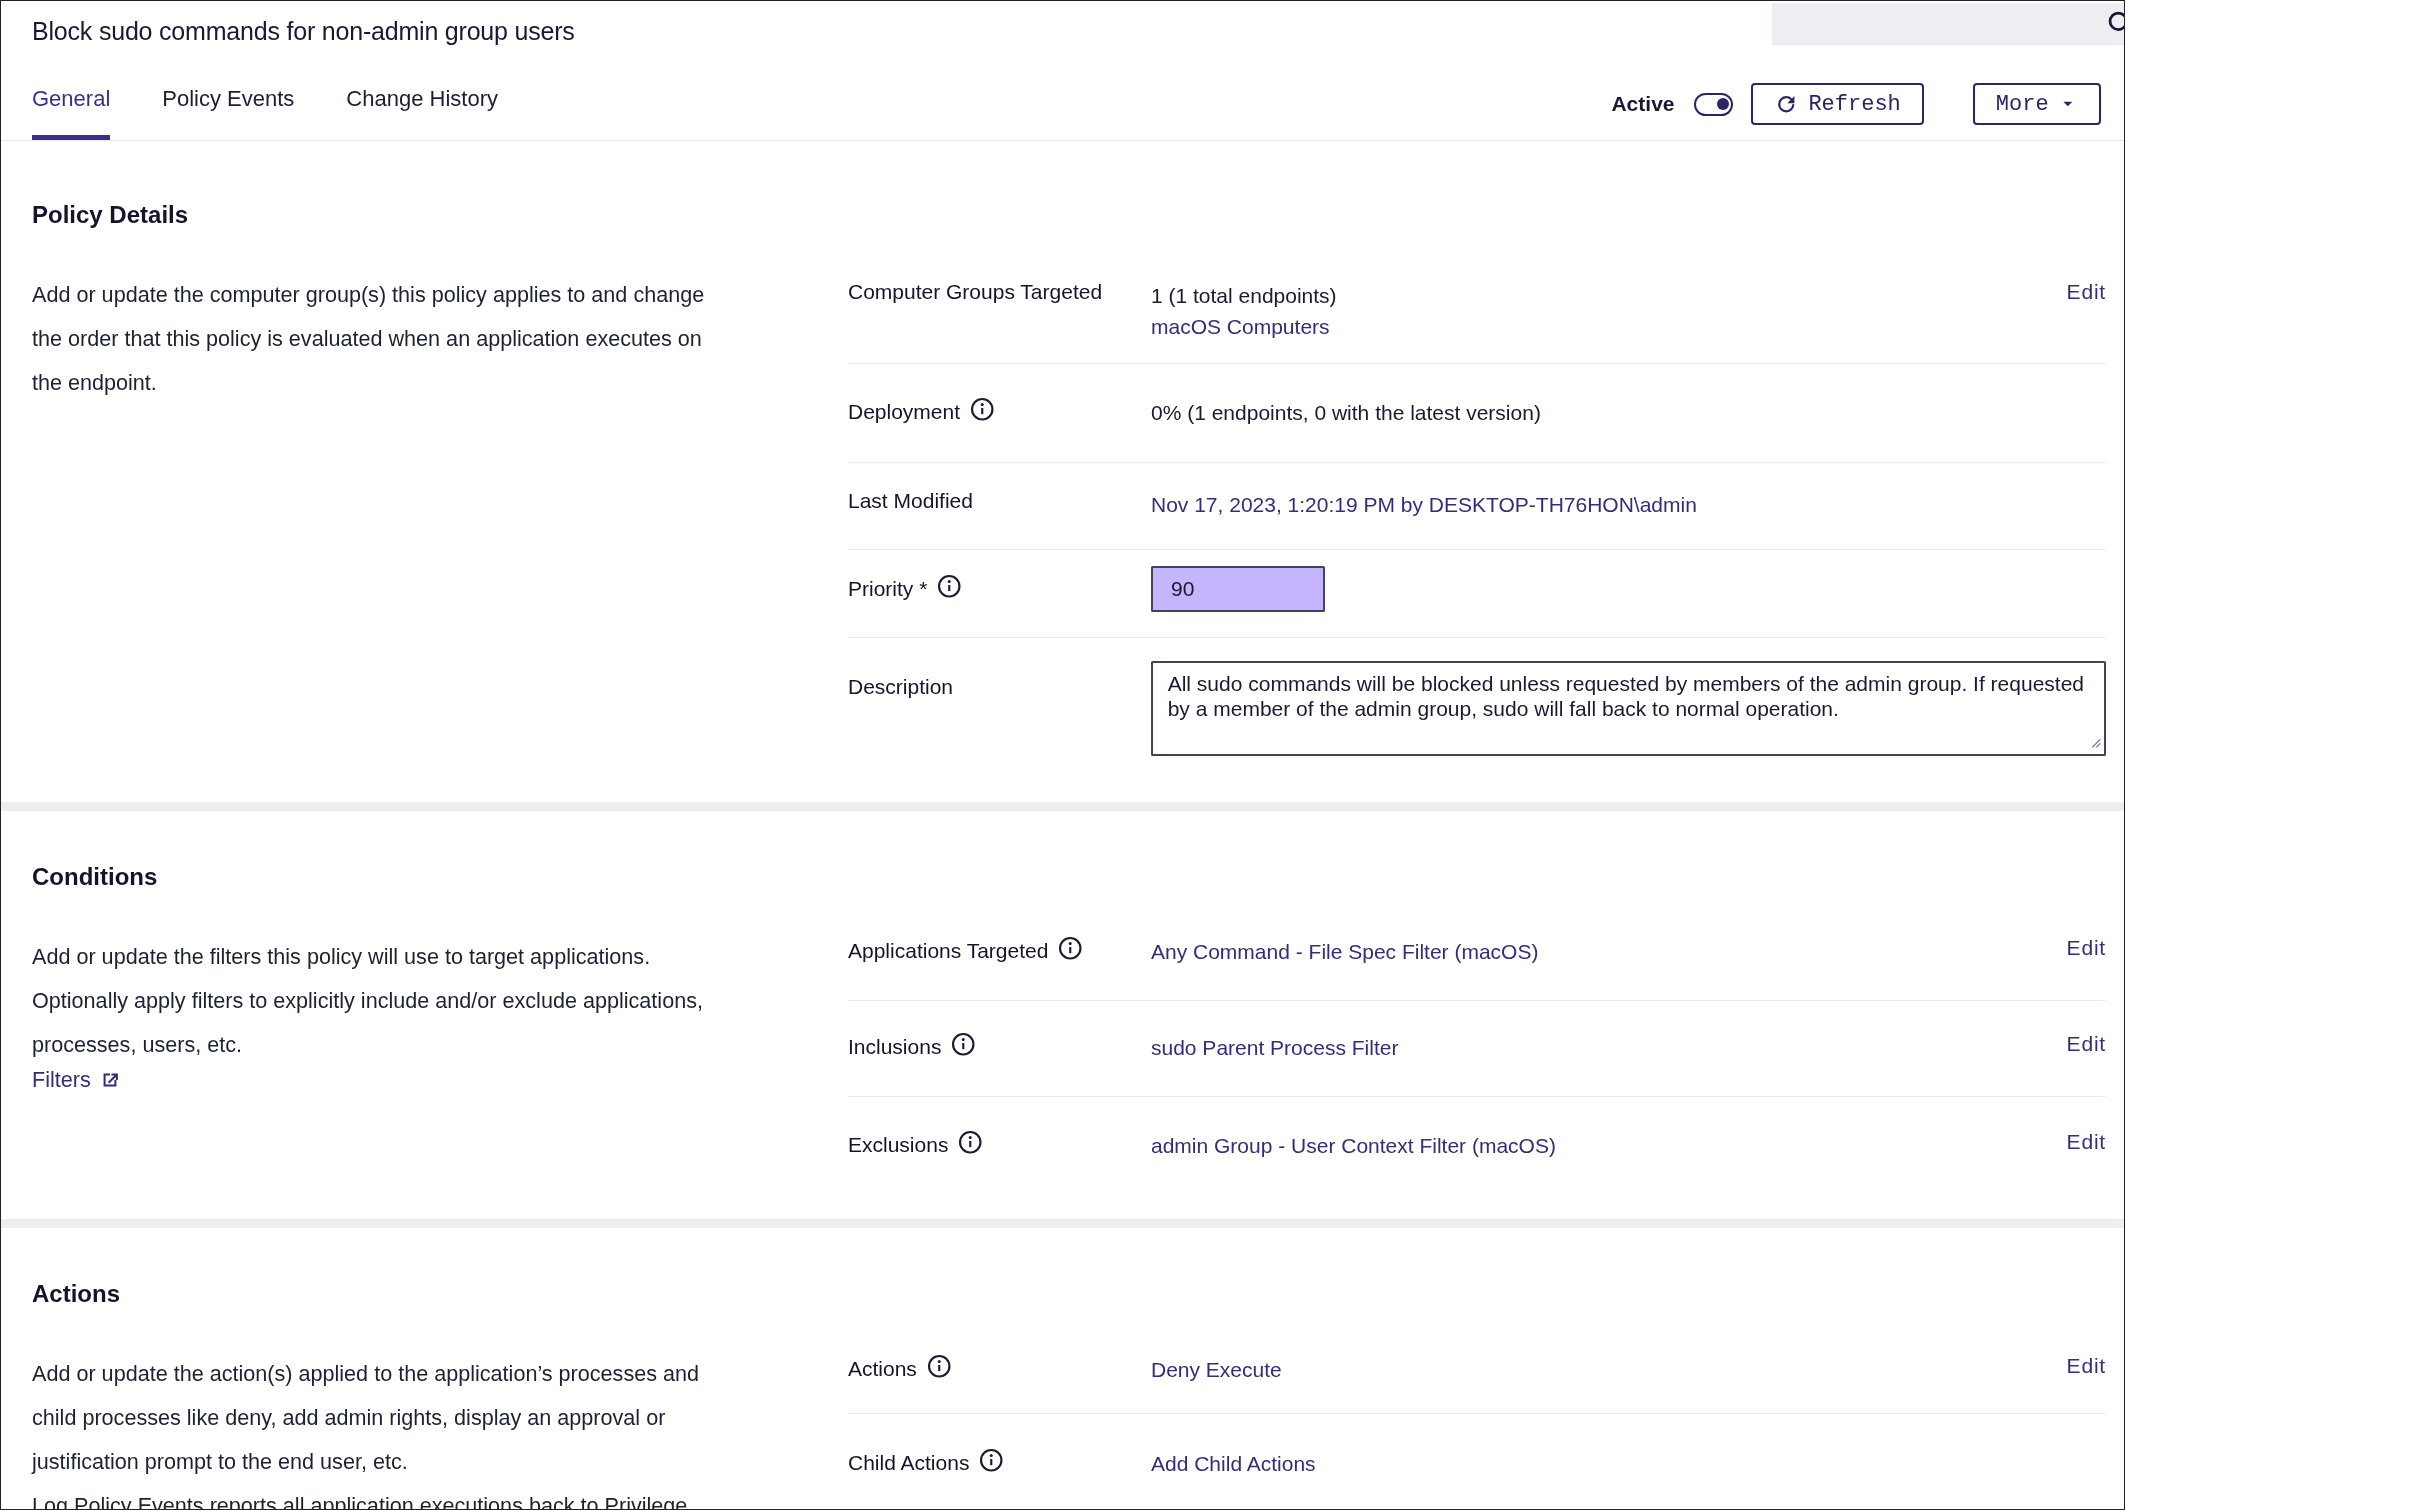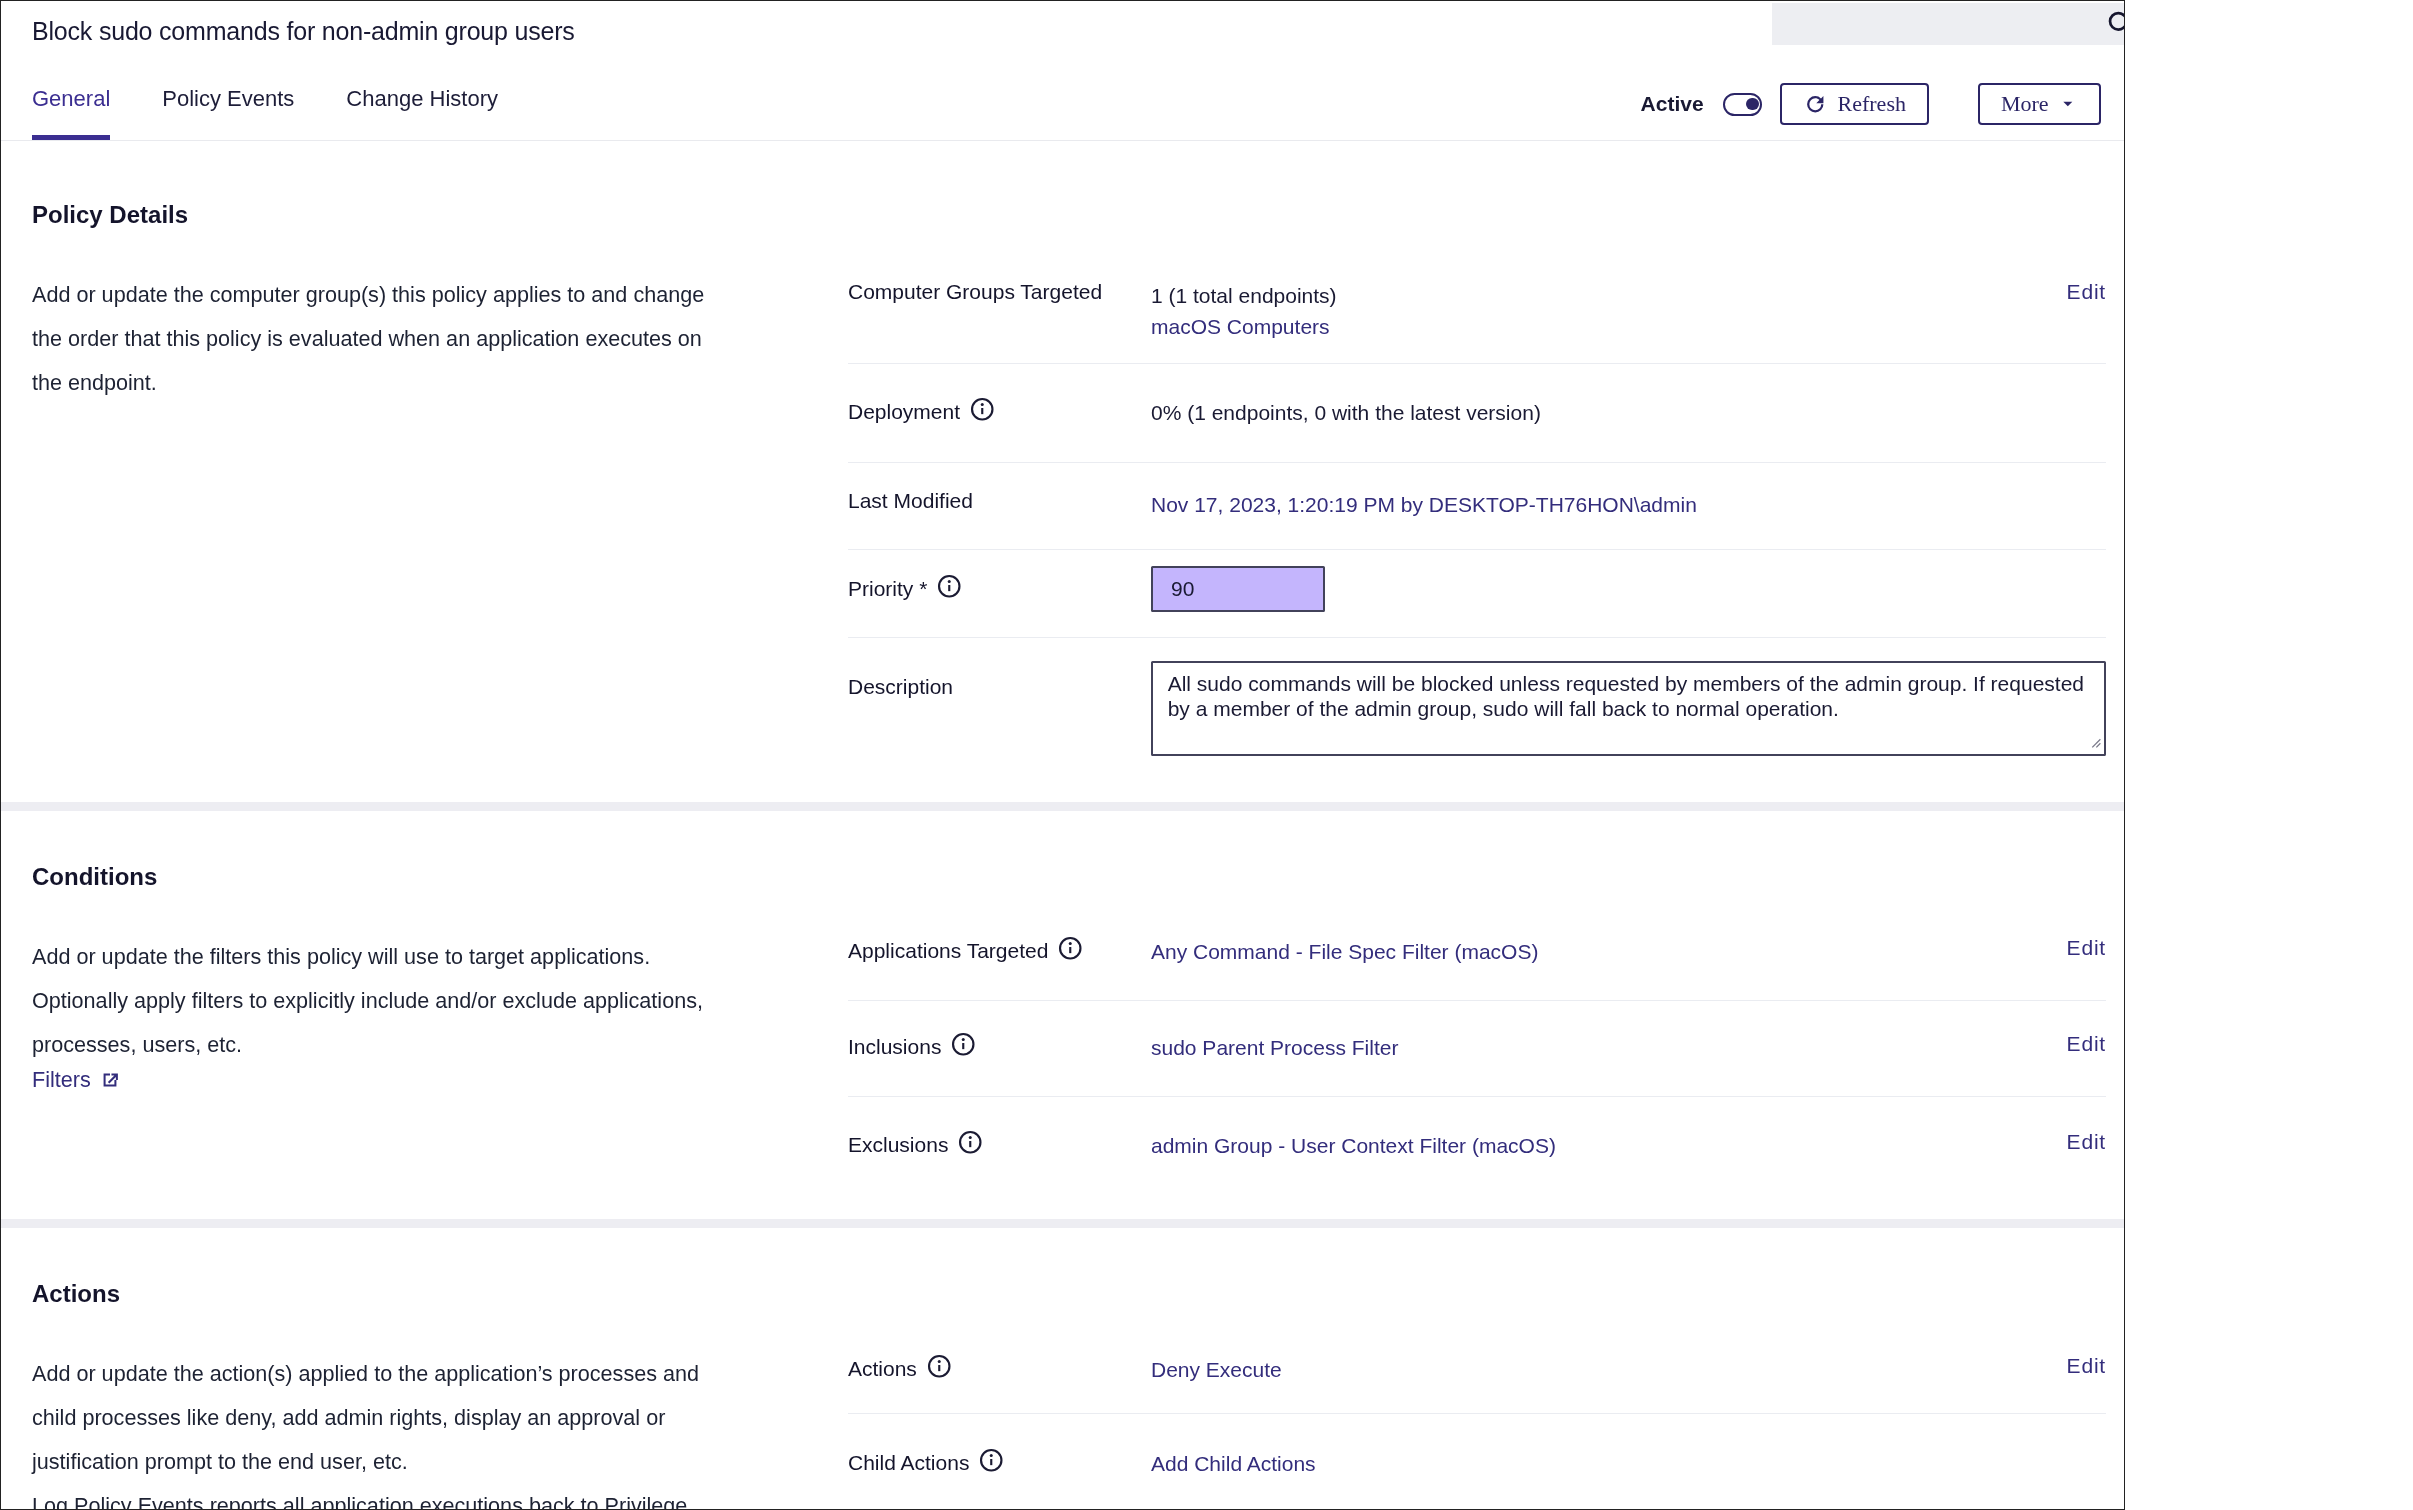--- a/index.html
+++ b/index.html
@@ -51,21 +51,21 @@
     border-radius:12.2px; margin-right:18px; cursor:pointer; background:#fff;
   }
   .toggle .knob {
     position:absolute; right:1.6px; top:50%; transform:translateY(-50%);
     width:12.2px; height:12.2px; border-radius:50%; background:#2b2566;
   }
   .btn {
     display:flex; align-items:center; gap:9.8px; height:42px;
     border:2.4px solid #2b2566; border-radius:4.1px; background:#fff;
     color:#2b2566; font-size:22px; padding:0 21px; cursor:pointer;
-    font-family:Liberation Serif, serif;
+    font-family:Liberation Mono, monospace;
   }
   .btn.refresh { margin-right:49px; }
 
   
   .sec { display:flex; align-items:flex-start;gap:12px; }
   .sec-left { flex:none; width:689px; margin-left:31px; }
   .sec-right { flex:1; margin-left:115px; margin-right:18px; }
   .sec-heading { font-size:24px; font-weight:700; color:#14142b; }
   .sec-desc { font-size:21.6px; line-height:44px; color:#1d2233; }
 

